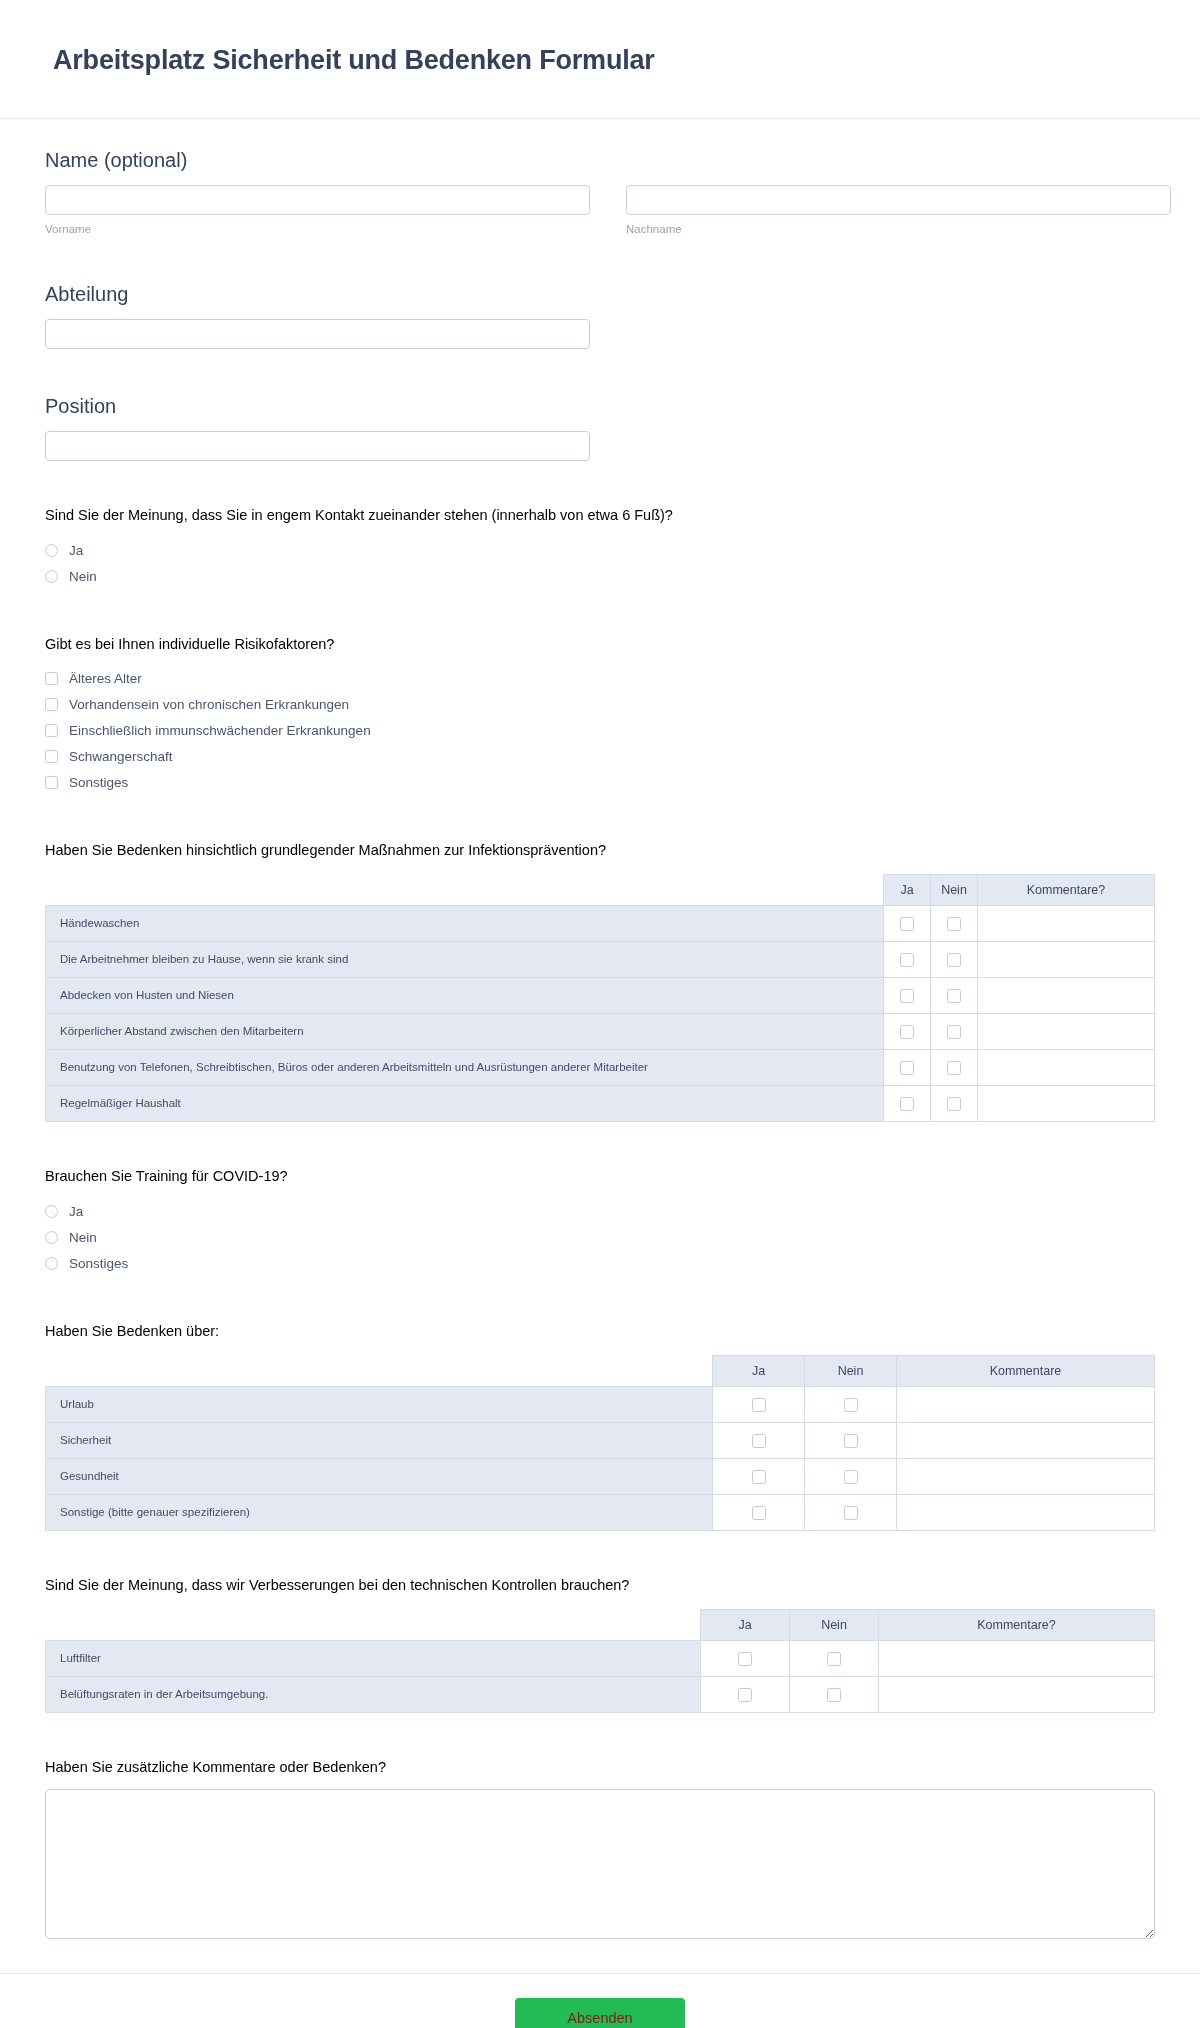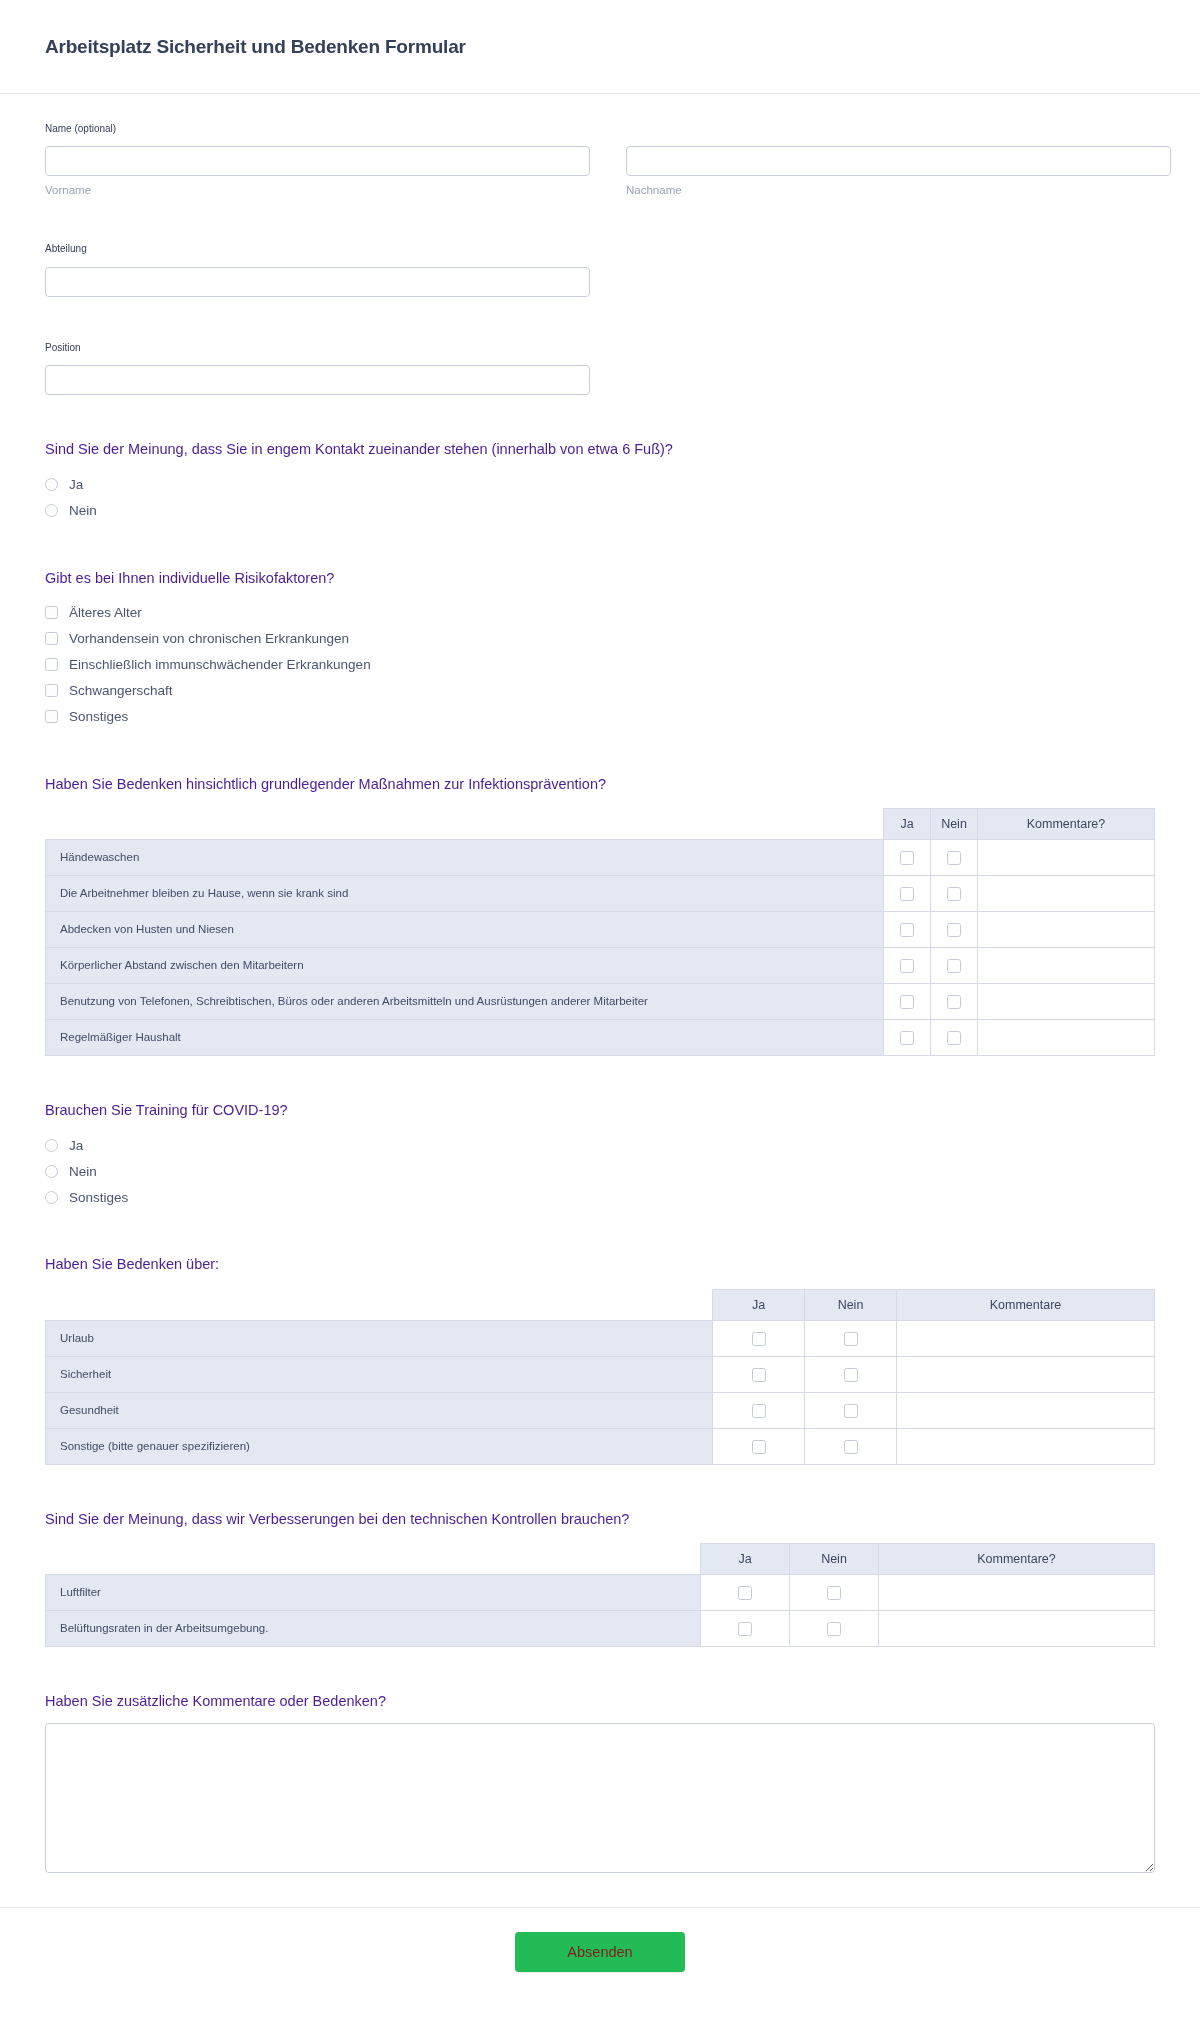--- a/index.html
+++ b/index.html
@@ -20,46 +20,46 @@
     width: 1200px;
     background: #ffffff;
   }
 
   
   .form-header {
     padding: 36px 45px 34px 45px;
     border-bottom: 1px solid #e8eaf0;
   }
   .form-title {
-    font-size: 19px;
+    font-size: 27px;
     font-weight: bold;
     color: #35405a;
     letter-spacing: -0.2px;
-    margin: 0;
+    margin: 8px;
     line-height: 1.2;
   }
 
   
   .form-body {
     padding: 28px 45px 0 45px;
   }
 
   .field-block { margin-bottom: 28px; }
 
   .field-label {
-    font-size: 10px;
+    font-size: 20px;
     color: #35405a;
     margin-bottom: 11px;
     line-height: 1.35;
     font-weight: normal;
   }
 
   .question-label {
     font-size: 14.5px;
-    color: #4c1d95;
+    color: #000000;
     margin-bottom: 12px;
     line-height: 1.4;
   }
 
   .text-input {
     display: block;
     width: 545px;
     height: 30px;
     border: 1px solid #c9cfdd;
     border-radius: 4px;

